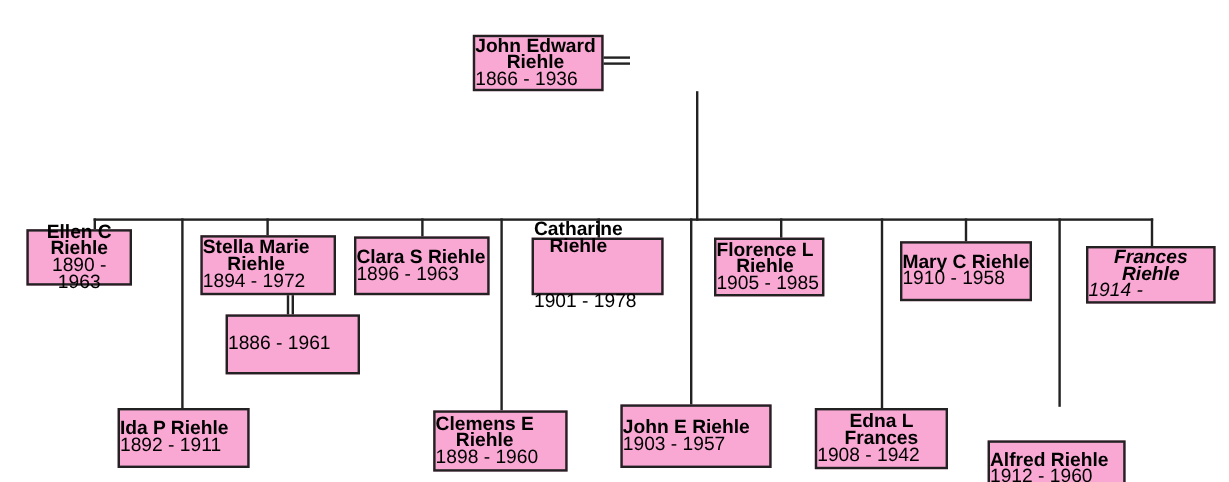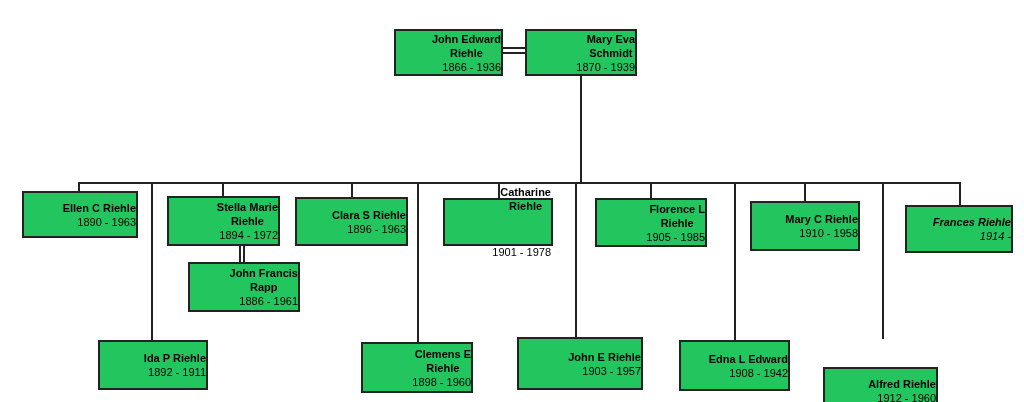--- a/index.html
+++ b/index.html
@@ -12,28 +12,28 @@
     position: relative;
     width: 1024px;
     height: 402px;
     background: #ffffff;
     overflow: hidden;
   }
   .box {
     position: absolute;
     box-sizing: border-box;
     border: 2px solid #222222;
-    background: #22c55e;
+    background: #f9a8d4;
     display: flex;
     flex-direction: column;
-    align-items: flex-end;
+    align-items: flex-start;
     justify-content: center;
     text-align: center;
     color: #000000;
-    font-size: 11px;
+    font-size: 16px;
     line-height: 14px;
   }
   .box .name {
     font-weight: bold;
     white-space: pre-line;
   }
   .box .years {
     white-space: pre-line;
   }
   .line {
@@ -65,79 +65,72 @@
   <div class="line" style="left:959px; top:182px; width:2px; height:25px;"></div>
 
   <div class="line" style="left:239px; top:245px; width:2px; height:18px;"></div>
   <div class="line" style="left:243px; top:245px; width:2px; height:18px;"></div>
 
   <div class="box" style="left:394px; top:29px; width:109px; height:47px;">
     <div class="name">John Edward
 Riehle</div>
     <div class="years">1866 - 1936</div>
   </div>
-  <div class="box" style="left:525px; top:29px; width:112px; height:47px;">
-    <div class="name">Mary Eva
-Schmidt</div>
-    <div class="years">1870 - 1939</div>
-  </div>
 
-  <div class="box" style="left:22px; top:191px; width:116px; height:47px;">
+  <div class="box" style="left:22px; top:191px; width:88px; height:47px;">
     <div class="name">Ellen C Riehle</div>
     <div class="years">1890 - 1963</div>
   </div>
   <div class="box" style="left:167px; top:196px; width:113px; height:50px;">
     <div class="name">Stella Marie
 Riehle</div>
     <div class="years">1894 - 1972</div>
   </div>
   <div class="box" style="left:295px; top:197px; width:113px; height:49px;">
     <div class="name">Clara S Riehle</div>
     <div class="years">1896 - 1963</div>
   </div>
   <div class="box" style="left:443px; top:198px; width:110px; height:48px;gap:32px;">
     <div class="name">Catharine
 Riehle</div>
     <div class="years">1901 - 1978</div>
   </div>
-  <div class="box" style="left:595px; top:198px; width:112px; height:49px;">
+  <div class="box" style="left:595px; top:198px; width:92px; height:49px;">
     <div class="name">Florence L
 Riehle</div>
     <div class="years">1905 - 1985</div>
   </div>
   <div class="box" style="left:750px; top:201px; width:110px; height:50px;">
     <div class="name">Mary C Riehle</div>
     <div class="years">1910 - 1958</div>
   </div>
   <div class="box" style="left:905px; top:205px; width:108px; height:48px;font-style:italic;">
     <div class="name">Frances Riehle</div>
     <div class="years">1914 -</div>
   </div>
 
   <div class="box" style="left:188px; top:262px; width:112px; height:50px;">
-    <div class="name">John Francis
-Rapp</div>
     <div class="years">1886 - 1961</div>
   </div>
 
   <div class="box" style="left:98px; top:340px; width:110px; height:50px;">
     <div class="name">Ida P Riehle</div>
     <div class="years">1892 - 1911</div>
   </div>
   <div class="box" style="left:361px; top:342px; width:112px; height:51px;">
     <div class="name">Clemens E
 Riehle</div>
     <div class="years">1898 - 1960</div>
   </div>
   <div class="box" style="left:517px; top:337px; width:126px; height:53px;">
     <div class="name">John E Riehle</div>
     <div class="years">1903 - 1957</div>
   </div>
   <div class="box" style="left:679px; top:340px; width:111px; height:51px;">
-    <div class="name">Edna L Edward</div>
+    <div class="name">Edna L Frances</div>
     <div class="years">1908 - 1942</div>
   </div>
   <div class="box" style="left:823px; top:339px; width:115px; height:47px;margin-top:28px;">
     <div class="name">Alfred Riehle</div>
     <div class="years">1912 - 1960</div>
   </div>
 
 </div>
 
 </body></html>

